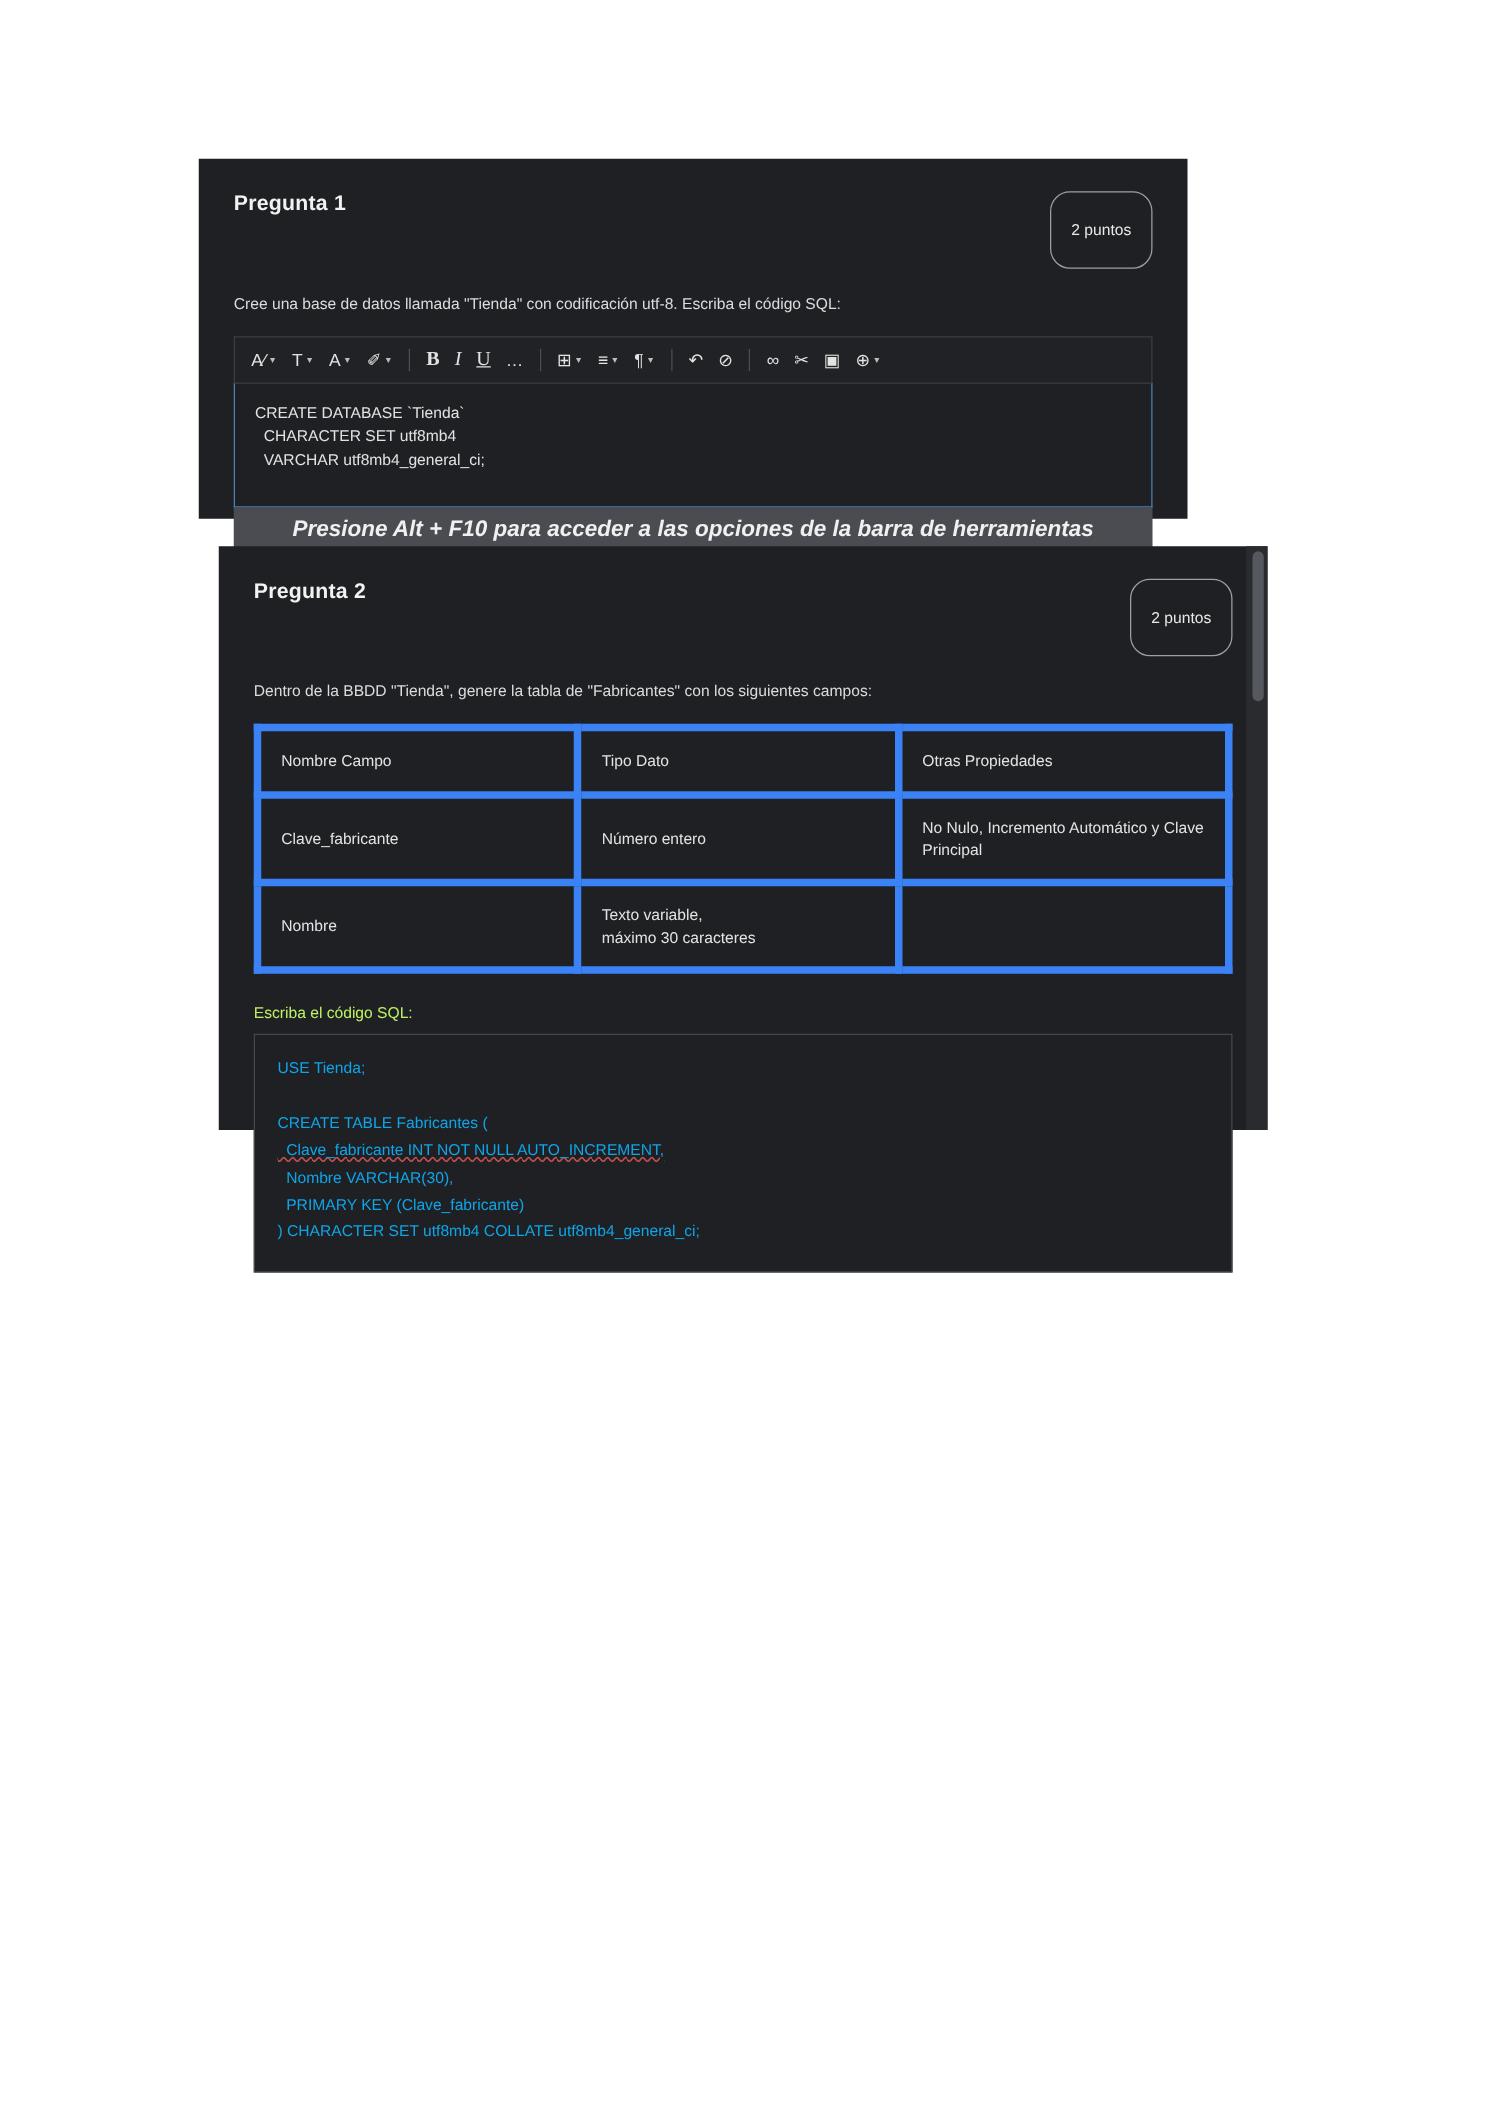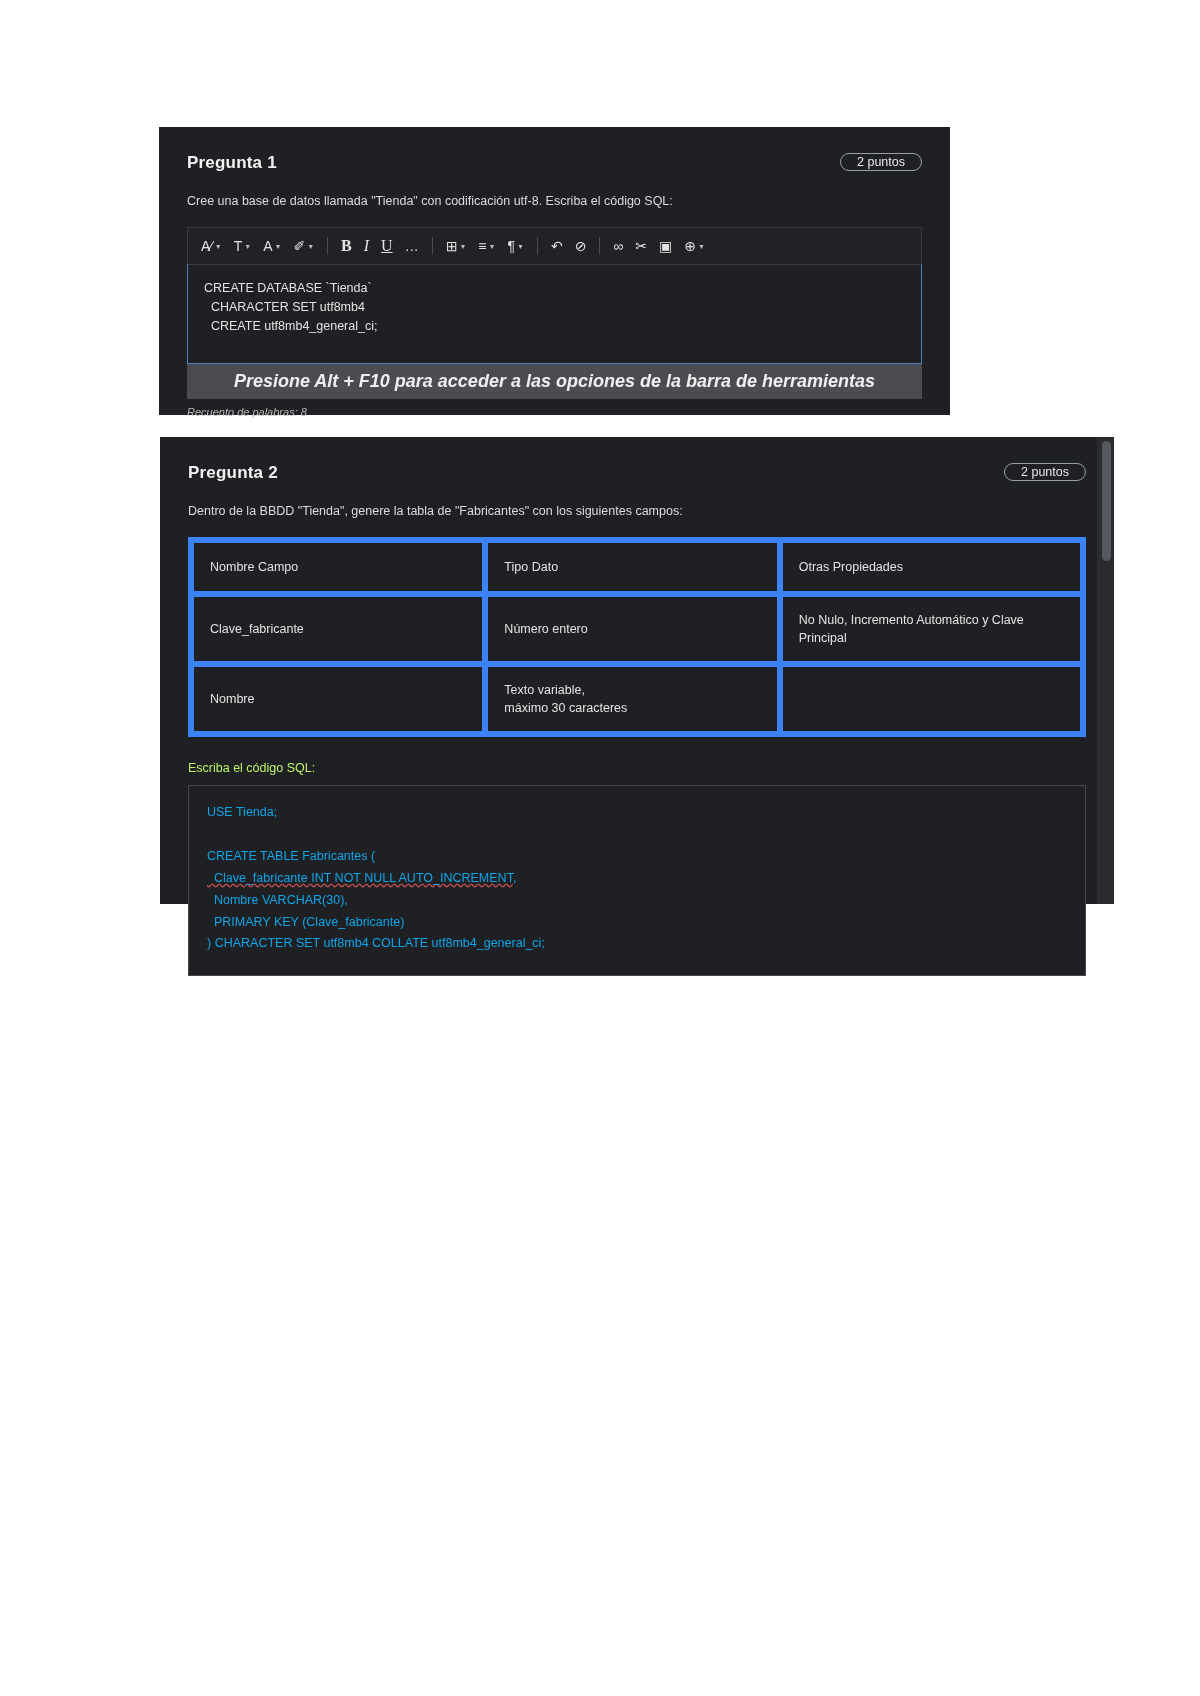--- a/index.html
+++ b/index.html
@@ -24,23 +24,23 @@
     background: #1f2023;
     color: #e6e6e6;
   }
   #card-q1 {
     left: 159px;
     top: 127px;
     width: 791px;
     height: 288px;
   }
   #card-q2 {
-    left: 160px;
+    left: 175px;
     top: 437px;
-    width: 954px;
+    width: 839px;
     height: 467px;
   }
   .card-inner {
     padding: 26px 28px 0 28px;
     position: relative;
     height: 100%;
     box-sizing: border-box;
   }
   .q-head {
     display: flex;
@@ -49,21 +49,21 @@
   }
   .q-title {
     font-size: 17px;
     font-weight: bold;
     color: #f2f2f2;
     letter-spacing: .2px;
   }
   .points-badge {
     border: 1px solid #9aa0a6;
     border-radius: 16px;
-    padding: 1px 16px;
+    padding: 23px 16px;
     font-size: 12.5px;
     color: #e9e9e9;
     background: transparent;
     white-space: nowrap;
   }
   .q-prompt {
     margin-top: 20px;
     font-size: 12.5px;
     color: #dcdcdc;
     line-height: 1.4;
@@ -260,21 +260,21 @@
           <div class="tb-btn">▣</div>
           <div class="tb-btn">
             <span>⊕</span>
               <span class="caret">▼</span>
           </div>
         </div>
 
         <div class="edit-area">
           <div>CREATE DATABASE `Tienda`</div>
           <div>  CHARACTER SET utf8mb4</div>
-          <div>  CREATE utf8mb4_general_ci;</div>
+          <div>  VARCHAR utf8mb4_general_ci;</div>
         </div>
 
         <div class="tb-hint">Presione Alt + F10 para acceder a las opciones de la barra de herramientas</div>
       </div>
 
       <div class="word-count">Recuento de palabras: 8</div>
     </div>
   </div>
 
   <div class="card" id="card-q2">

